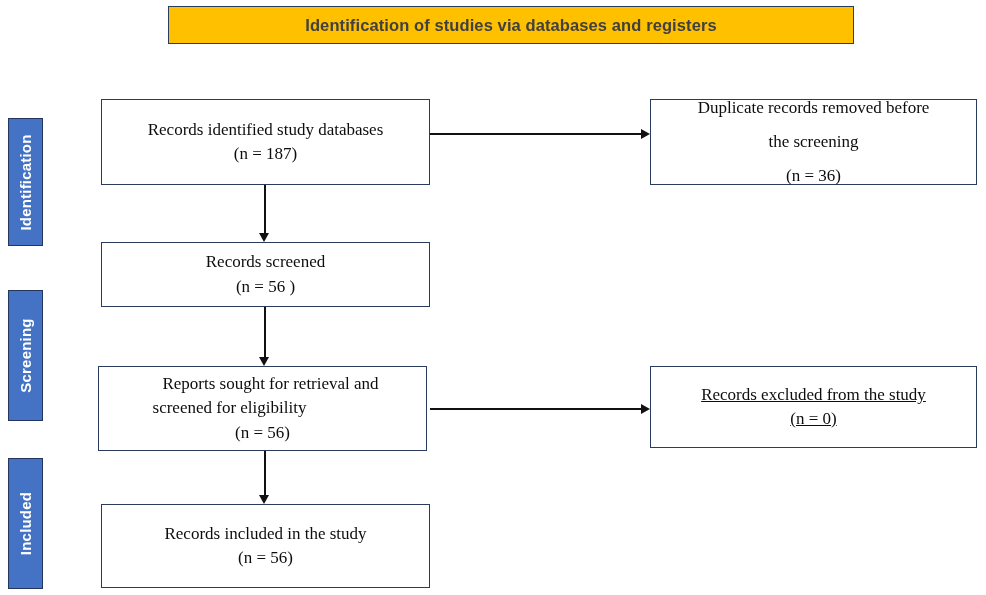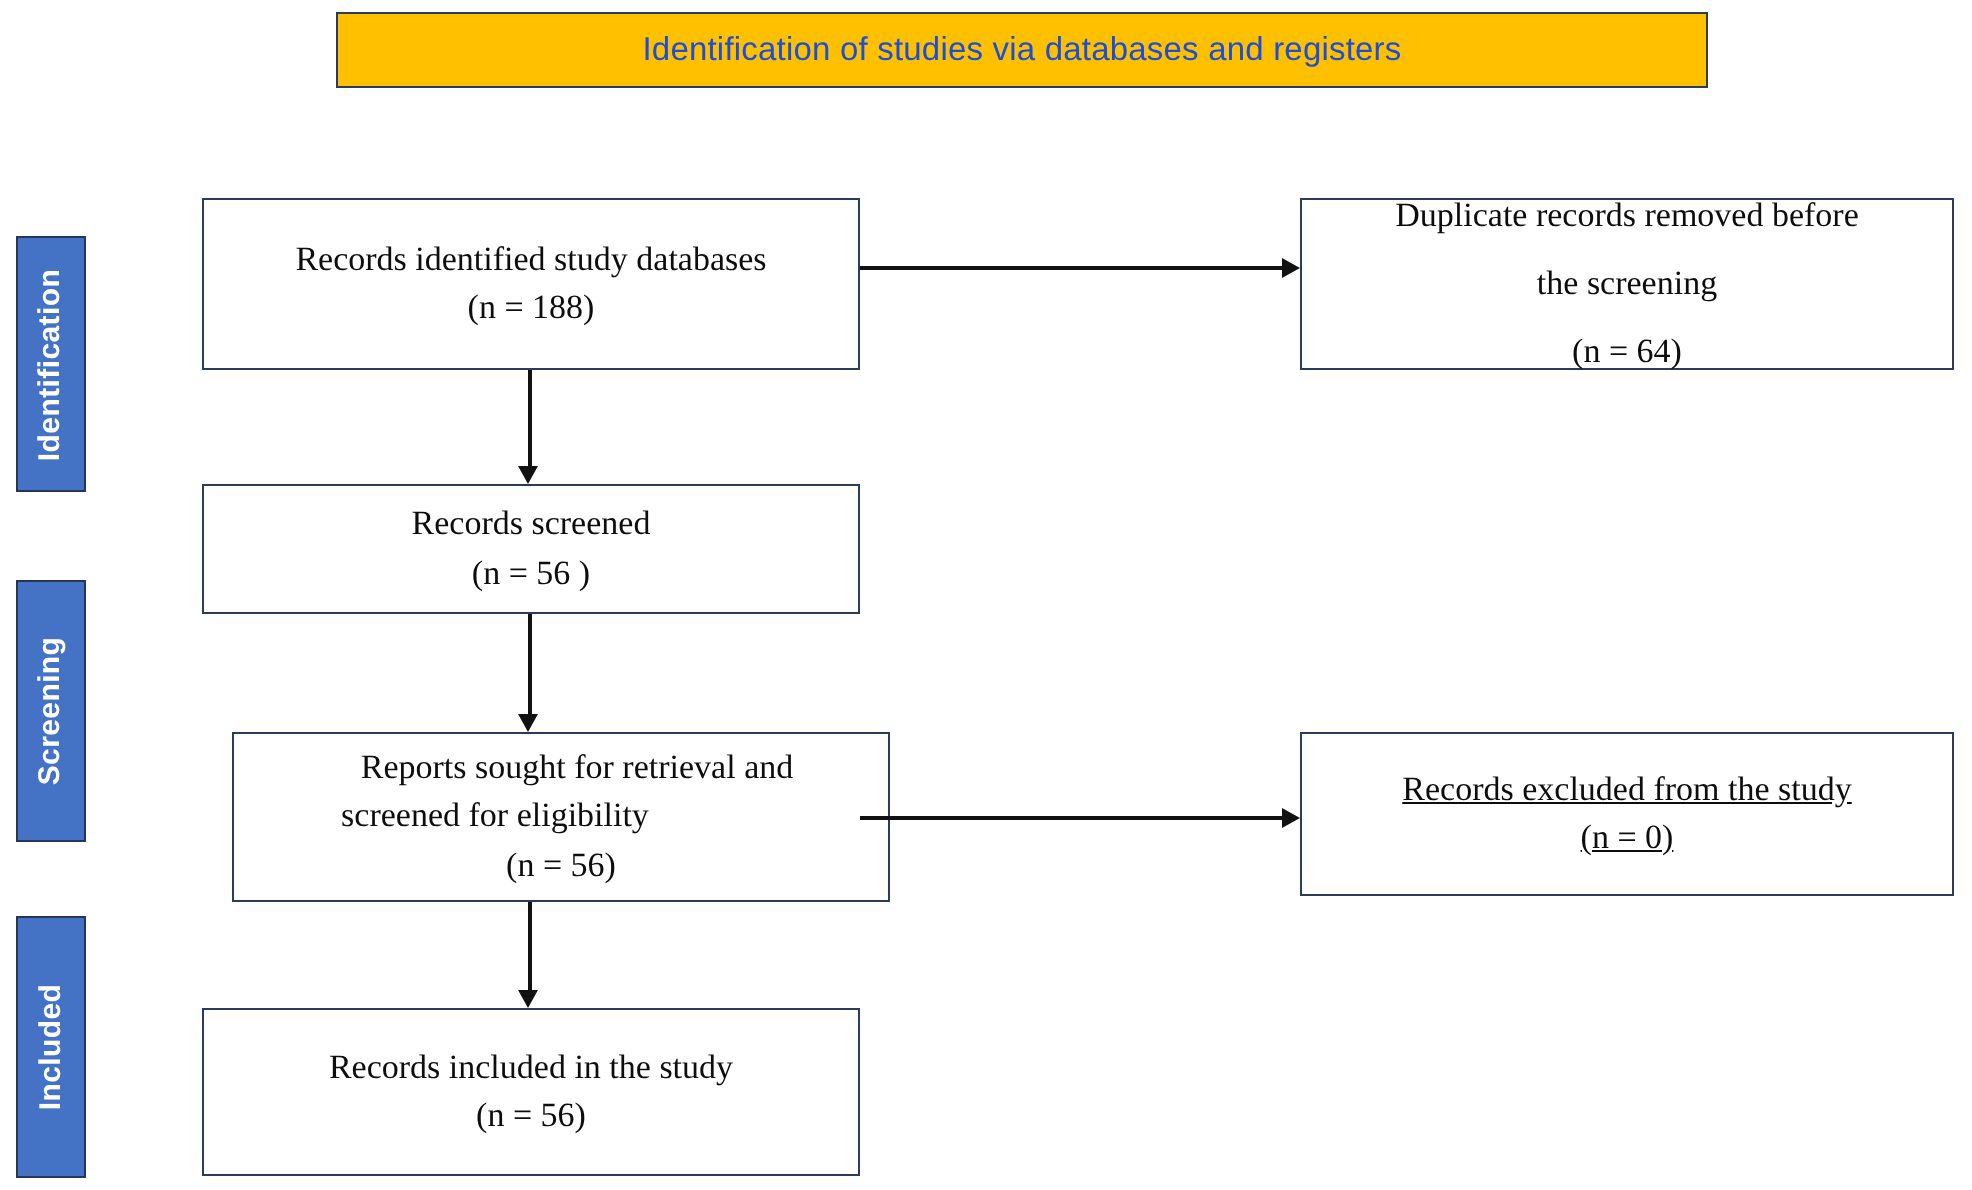--- a/index.html
+++ b/index.html
@@ -32,22 +32,22 @@
     background: #FFC000;
     border: 1.5px solid #2a3c5e;
     box-sizing: border-box;
     display: flex;
     align-items: center;
     justify-content: center;
   }
   .banner-text {
     font-family: "Liberation Sans", "DejaVu Sans", sans-serif;
     font-size: 16.5px;
-    font-weight: 400;
-    color: #1d4ed8;
+    font-weight: 700;
+    color: #404040;
     letter-spacing: 0.1px;
     white-space: nowrap;
   }
 
   
   .stage {
     position: absolute;
     left: 8px;
     width: 35px;
     background: #4472C4;
@@ -83,21 +83,21 @@
     text-align: center;
     color: #0d0d0d;
     font-size: 17px;
     line-height: 1.42;
   }
   .node .ln { display: block; white-space: nowrap; }
 
   #node-identified  { left: 101px; top: 99px;  width: 329px; height: 86px; }
   #node-duplicates  { left: 650px; top: 99px;  width: 327px; height: 86px; gap: 10px; }
   #node-screened    { left: 101px; top: 242px; width: 329px; height: 65px; text-align: center; }
-  #node-sought      { left: 116px; top: 366px; width: 329px; height: 85px; }
+  #node-sought      { left: 98px; top: 366px; width: 329px; height: 85px; }
   #node-excluded    { left: 650px; top: 366px; width: 327px; height: 82px; text-decoration: underline; }
   #node-included    { left: 101px; top: 504px; width: 329px; height: 84px; }
 
   
   #node-sought .ln.a { align-self: center; padding-left: 16px; }
   #node-sought .ln.b { align-self: center; padding-right: 66px; }
 
   
   .conn { position: absolute; }
   .vline {
@@ -154,27 +154,27 @@
   </div>
   <div class="stage" id="stage-screening">
     <span class="stage-text">Screening</span>
   </div>
   <div class="stage" id="stage-included">
     <span class="stage-text">Included</span>
   </div>
 
   <div class="node" id="node-identified">
     <span class="ln">Records identified study databases</span>
-    <span class="ln">(n = 188)</span>
+    <span class="ln">(n = 187)</span>
   </div>
 
   <div class="node" id="node-duplicates">
     <span class="ln">Duplicate records removed before</span>
     <span class="ln">the screening</span>
-    <span class="ln">(n = 64)</span>
+    <span class="ln">(n = 36)</span>
   </div>
 
   <div class="node" id="node-screened">
     <span class="ln">Records screened</span>
     <span class="ln">(n = 56 )</span>
   </div>
 
   <div class="node" id="node-sought">
     <span class="ln a">Reports sought for retrieval and</span>
     <span class="ln b">screened for eligibility</span>

